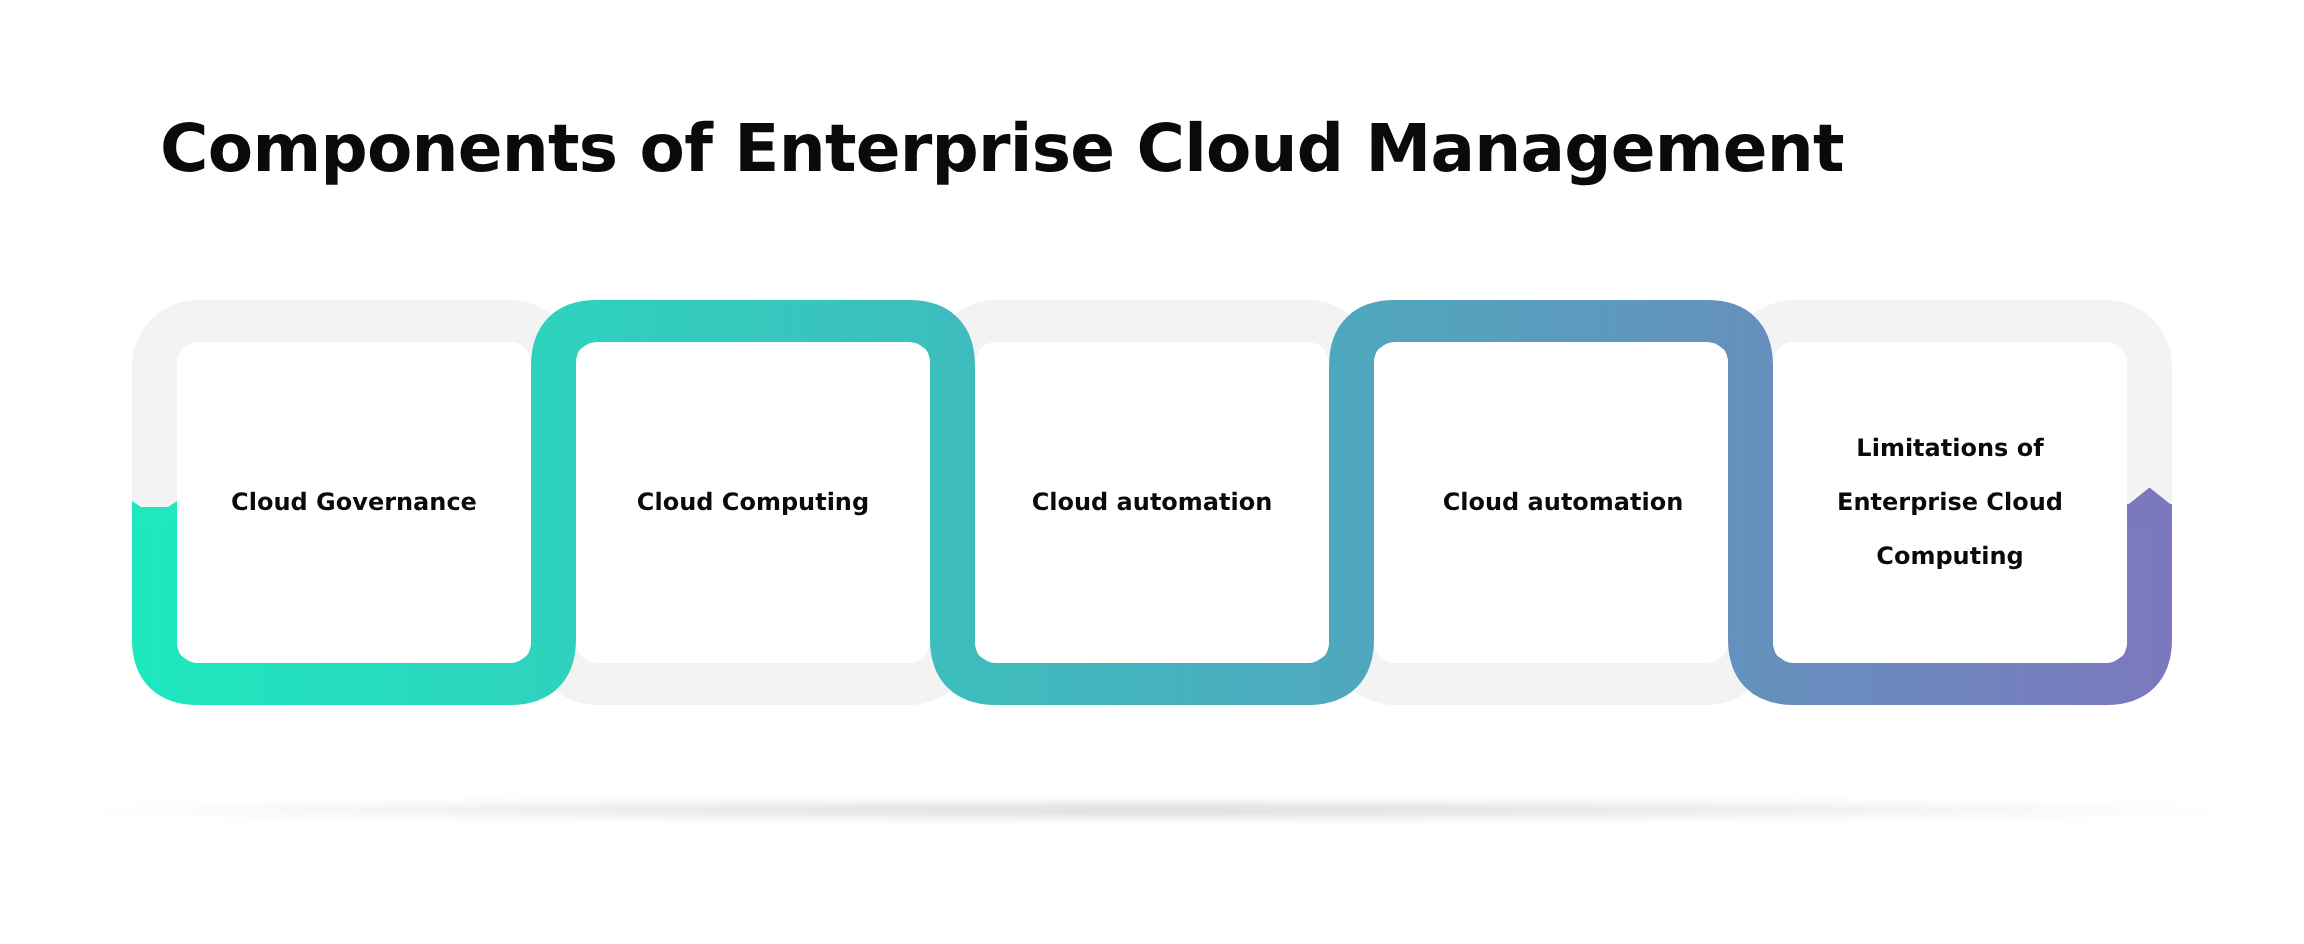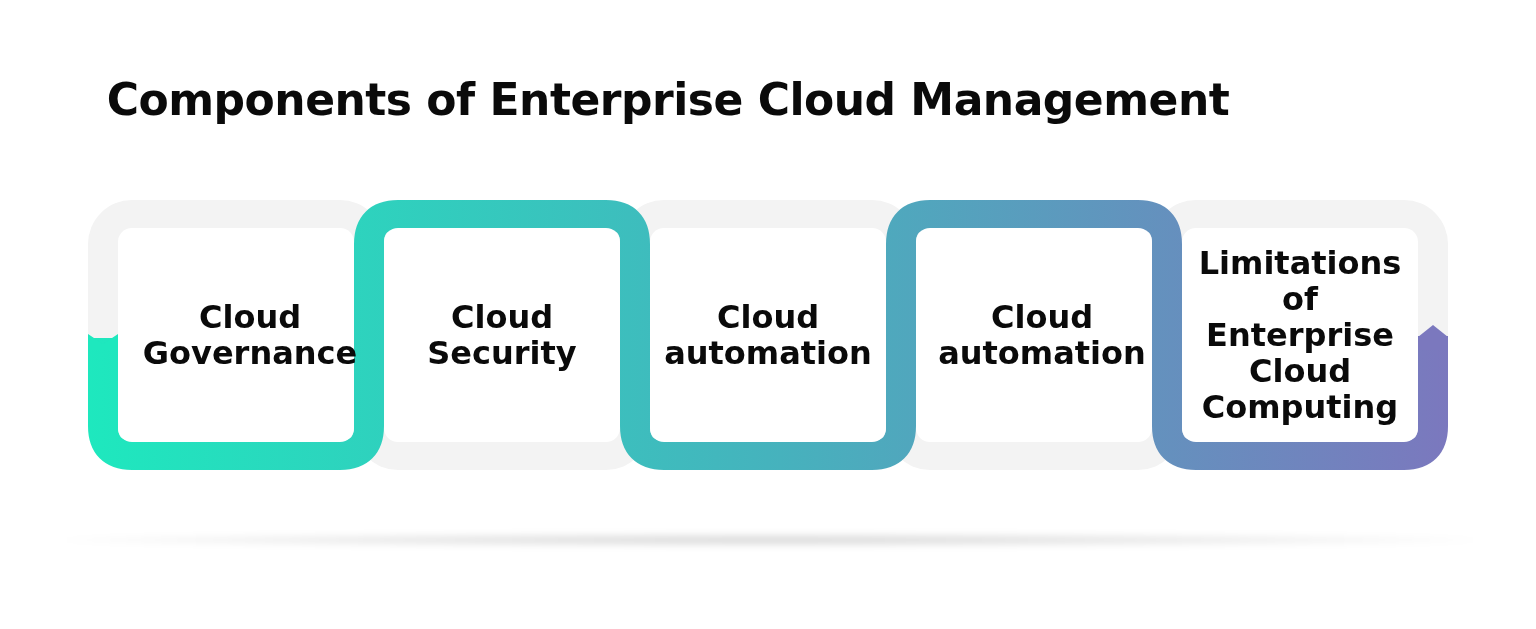--- a/index.html
+++ b/index.html
@@ -1,19 +1,19 @@
 <!DOCTYPE html>
 <html><head>
 <meta charset="utf-8">
 <style>
   html, body { margin:0; padding:0; background:#ffffff; }
   body { width:1536px; height:629px; position:relative; overflow:hidden; font-family:"DejaVu Sans", sans-serif; }
   .title { position:absolute; left:0; top:74px; width:1336px; text-align:center; font-size:44px; font-weight:bold; color:#0a0a0a; letter-spacing:-0.5px; }
   svg.diagram { position:absolute; left:0; top:0; }
-  .label { position:absolute; width:236px; display:flex; align-items:center; justify-content:center; text-align:center; font-weight:bold; color:#0a0a0a; font-size:32px; line-height:36px; height:214px; top:228px; }
+  .label { position:absolute; width:236px; display:flex; align-items:center; justify-content:center; text-align:center; font-weight:bold; color:#0a0a0a; font-size:16px; line-height:36px; height:214px; top:228px; }
   .shadow { position:absolute; left:60px; top:533px; width:1420px; height:14px; border-radius:50%; background:radial-gradient(ellipse at center, rgba(0,0,0,0.16) 0%, rgba(0,0,0,0.06) 50%, rgba(0,0,0,0) 75%); filter:blur(3px); }
 </style>
 </head>
 <body>
 
 <div class="title">Components of Enterprise Cloud Management</div>
 
 <svg class="diagram" width="1536" height="629" viewBox="0 0 1536 629">
   <defs>
     <linearGradient id="snakeGrad" x1="88" y1="0" x2="1448" y2="0" gradientUnits="userSpaceOnUse">
@@ -35,20 +35,20 @@
       <rect x="384" y="228" width="236" height="214" rx="14" fill="#ffffff"></rect>
       <rect x="650" y="228" width="236" height="214" rx="14" fill="#ffffff"></rect>
       <rect x="916" y="228" width="236" height="214" rx="14" fill="#ffffff"></rect>
       <rect x="1182" y="228" width="236" height="214" rx="14" fill="#ffffff"></rect>
     </g>
   <path id="notch-left" d="M 88 334 L 103 344 L 118 334 L 118 350 L 88 350 Z" fill="#1ee8be"></path>
   <path id="notch-right" d="M 1418 337 L 1433 325 L 1448 337 L 1448 350 L 1418 350 Z" fill="#7b78be"></path>
 </svg>
 
 <div id="labels">
-    <div class="label" style="left: 132px;">Cloud Governance</div>
-    <div class="label" style="left: 384px;">Cloud Security</div>
+    <div class="label" style="left: 118px;">Cloud Governance</div>
+    <div class="label" style="left: 384px;">Cloud Computing</div>
     <div class="label" style="left: 650px;">Cloud automation</div>
     <div class="label" style="left: 924px;">Cloud automation</div>
     <div class="label" style="left: 1182px; padding: 0px 12px; box-sizing: border-box;">Limitations of Enterprise Cloud Computing</div>
   </div>
 
 <div class="shadow"></div>
 
 </body></html>

